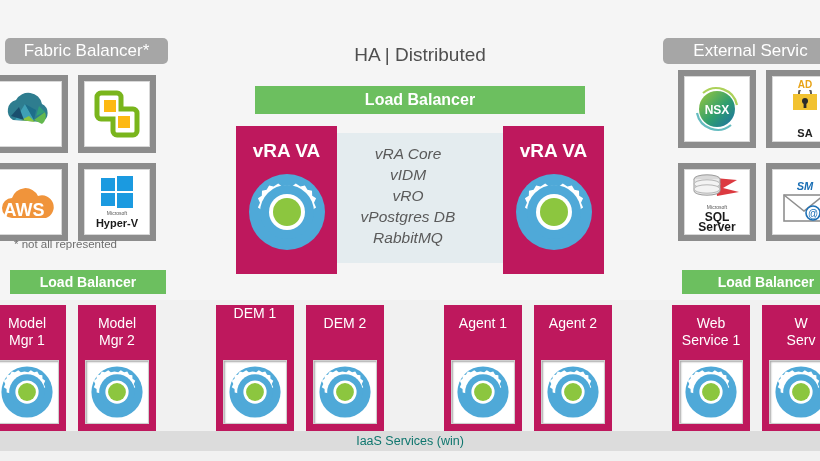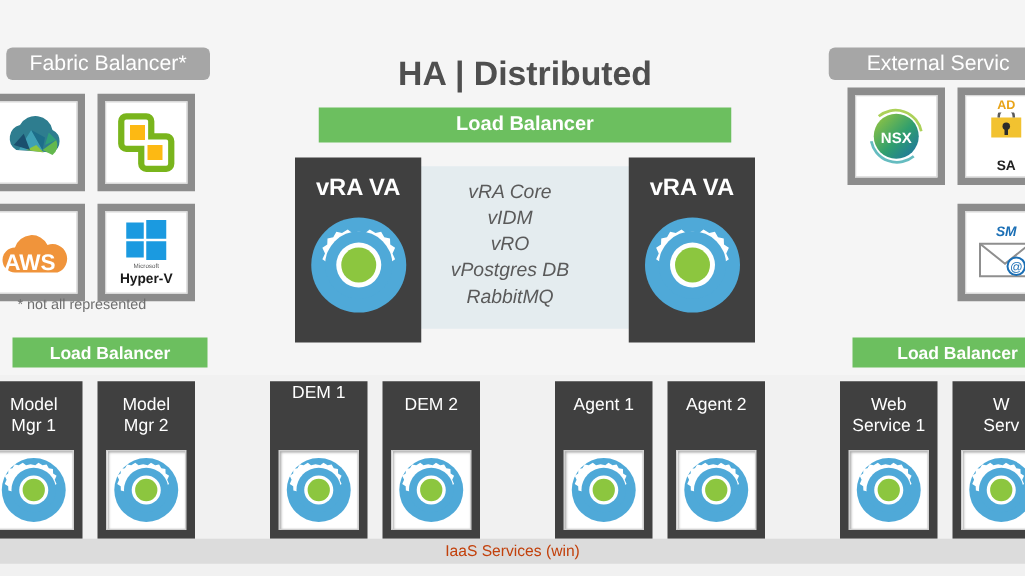--- a/index.html
+++ b/index.html
@@ -60,41 +60,41 @@
     font-size:14px;
     display:flex;align-items:center;justify-content:center;
     white-space:nowrap;
     overflow:hidden;
   }
   .lb-bar.big{font-size:16px;}
 
   
   .main-title{
     color:#4f4f4f;
-    font-size:27px;
-    font-weight:bold;
+    font-size:19px;
+    font-weight:normal;
     text-align:center;
     white-space:nowrap;
   }
 
   
   .center-panel{
     background:#e4ecef;
   }
   .center-list{
     color:#5a5a5a;
     font-size:15.5px;
     line-height:21px;
     text-align:center;
     white-space:nowrap;
   }
 
   
   .node{
-    background:#404040;
+    background:#be185d;
     box-sizing:border-box;
     display:flex;
     flex-direction:column;
     align-items:center;
     overflow:hidden;
   }
   .node-label{
     color:#ffffff;
     text-align:center;
     white-space:pre-line;
@@ -109,21 +109,21 @@
     background:#ffffff;
     box-shadow:1px 1px 2px rgba(0,0,0,.35) inset;
     border:1px solid #cfcfcf;
     box-sizing:border-box;
     display:flex;align-items:center;justify-content:center;
   }
 
   
   .iaas-band{
     background:#dcdcdc;
-    color:#c2410c;
+    color:#0f766e;
     font-size:12.5px;
     display:flex;align-items:center;justify-content:center;
     white-space:nowrap;
   }
   .bottom-strip{background:#f1f1f1;}
 
   
   .logo-text{font-size:9px;color:#222;text-align:center;line-height:10px;}
 </style>
 </head>
@@ -253,20 +253,35 @@
           <rect x="2" y="4" width="24" height="16" fill="#f2c230"></rect>
           <path d="M8 4 v-1 a6 6 0 0 1 12 0 v1" fill="none" stroke="#5a5a5a" stroke-width="2"></path>
           <circle cx="14" cy="11" r="3" fill="#2b2b2b"></circle>
           <rect x="12.6" y="12" width="2.8" height="6" fill="#2b2b2b"></rect>
         </svg>
         <div class="logo-text" style="font-weight:bold;font-size:11px;margin-top:16px;">SA</div>
       </div>
     </div>
   </div>
 
+  <div class="abs icon-tile" style="left:678px;top:163px;">
+    <div class="icon-tile-inner">
+      <div style="text-align:center;">
+        <svg width="52" height="30" viewBox="0 0 52 30" style="margin:0 auto;">
+          <path d="M24 6 l22 2 l-14 8 l16 4 l-22 4 z" fill="#d8252b" opacity=".9"></path>
+          <ellipse cx="16" cy="7" rx="13" ry="4.2" fill="#d9d9d9" stroke="#9a9a9a"></ellipse>
+          <path d="M3 7 v12 a13 4.2 0 0 0 26 0 v-12" fill="#eaeaea" stroke="#9a9a9a"></path>
+          <ellipse cx="16" cy="12" rx="13" ry="4.2" fill="#f3f3f3" stroke="#b5b5b5"></ellipse>
+          <ellipse cx="16" cy="17" rx="13" ry="4.2" fill="#f3f3f3" stroke="#b5b5b5"></ellipse>
+        </svg>
+        <div class="logo-text" style="font-size:5px;color:#555;">Microsoft</div>
+        <div class="logo-text" style="font-size:12px;font-weight:bold;color:#1a1a1a;">SQL Server</div>
+      </div>
+    </div>
+  </div>
 
   <div class="abs icon-tile" style="left:766px;top:163px;">
     <div class="icon-tile-inner">
       <div style="text-align:center;position:relative;">
         <div class="logo-text" style="color:#1b6fb5;font-weight:bold;font-size:11px;font-style:italic;">SM</div>
         <svg width="46" height="32" viewBox="0 0 46 32" style="margin:0 auto;">
           <rect x="2" y="4" width="40" height="26" fill="#ffffff" stroke="#8f8f8f" stroke-width="1.6"></rect>
           <path d="M2 4 l20 16 l20 -16" fill="none" stroke="#8f8f8f" stroke-width="1.6"></path>
           <circle cx="31" cy="22" r="7" fill="#ffffff" stroke="#1b6fb5" stroke-width="1.6"></circle>
           <text x="31" y="26" font-family="Liberation Sans, sans-serif" font-size="10" fill="#1b6fb5" text-anchor="middle">@</text>

